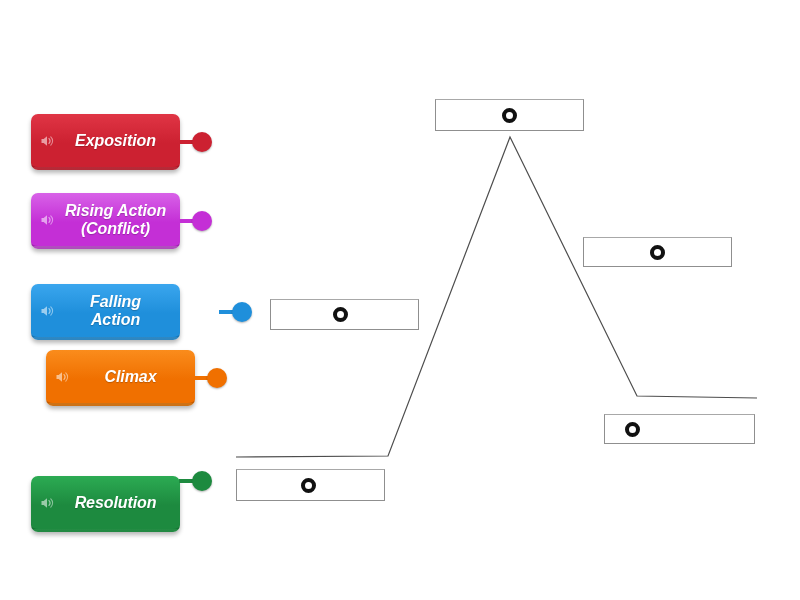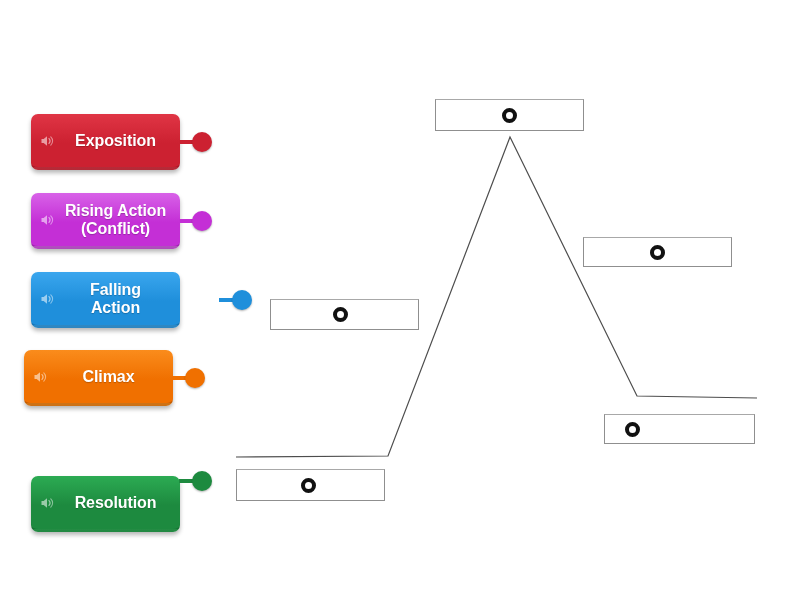--- a/index.html
+++ b/index.html
@@ -34,20 +34,21 @@
     width: 149px;
     height: 56px;
     border-radius: 7px;
     display: flex;
     align-items: center;
     justify-content: center;
     box-sizing: border-box;
     padding: 0 6px 0 26px;
     cursor: grab;
     box-shadow: 0 3px 4px rgba(0,0,0,0.28);
+    font-style: italic;
   }
   .chip .chip-label {
     color: #ffffff;
     font-size: 16px;
     font-weight: bold;
     line-height: 1.12;
     text-align: center;
     letter-spacing: -0.1px;
     text-shadow: 0 1px 1px rgba(0,0,0,0.22);
     white-space: pre-line;
@@ -173,39 +174,39 @@
       </span>
       <span class="chip-label">Rising Action
 (Conflict)</span>
     </div>
     <div class="connector">
       <span class="stem" style="background: rgb(196, 47, 214);"></span>
       <span class="dot" style="background: rgb(196, 47, 214);"></span>
     </div>
   </div>
 
-  <div class="chip-wrap" id="chip-wrap-2" style="left: 31px; top: 272px; gap: 40px;">
+  <div class="chip-wrap" id="chip-wrap-2" style="left: 31px; top: 284px; gap: 40px;">
     <div class="chip" id="chip-2" style="background: linear-gradient(rgb(58, 166, 238) 0%, rgb(31, 143, 219) 55%, rgb(31, 143, 219) 100%); border-bottom: 3px solid rgba(0, 0, 0, 0.18);">
       <span class="speaker">
         <svg viewBox="0 0 16 16" xmlns="http://www.w3.org/2000/svg">
           <path d="M1.5 6h2.2L7 3.2v9.6L3.7 10H1.5z" fill="#ffffff"></path>
           <path d="M9 5.6a3.3 3.3 0 010 4.8" stroke="#ffffff" stroke-width="1.3" fill="none" stroke-linecap="round"></path>
           <path d="M10.8 3.9a5.6 5.6 0 010 8.2" stroke="#ffffff" stroke-width="1.1" fill="none" stroke-linecap="round" opacity="0.85"></path>
         </svg>
       </span>
       <span class="chip-label">Falling
 Action</span>
     </div>
     <div class="connector">
       <span class="stem" style="background: rgb(31, 143, 219);"></span>
       <span class="dot" style="background: rgb(31, 143, 219);"></span>
     </div>
   </div>
 
-  <div class="chip-wrap" id="chip-wrap-3" style="left: 24px; top: 350px;">
+  <div class="chip-wrap" id="chip-wrap-3" style="left: 46px; top: 350px;">
     <div class="chip" id="chip-3" style="background: linear-gradient(rgb(250, 140, 28) 0%, rgb(240, 112, 0) 55%, rgb(240, 112, 0) 100%); border-bottom: 3px solid rgba(0, 0, 0, 0.18);">
       <span class="speaker">
         <svg viewBox="0 0 16 16" xmlns="http://www.w3.org/2000/svg">
           <path d="M1.5 6h2.2L7 3.2v9.6L3.7 10H1.5z" fill="#ffffff"></path>
           <path d="M9 5.6a3.3 3.3 0 010 4.8" stroke="#ffffff" stroke-width="1.3" fill="none" stroke-linecap="round"></path>
           <path d="M10.8 3.9a5.6 5.6 0 010 8.2" stroke="#ffffff" stroke-width="1.1" fill="none" stroke-linecap="round" opacity="0.85"></path>
         </svg>
       </span>
       <span class="chip-label">Climax</span>
     </div>

